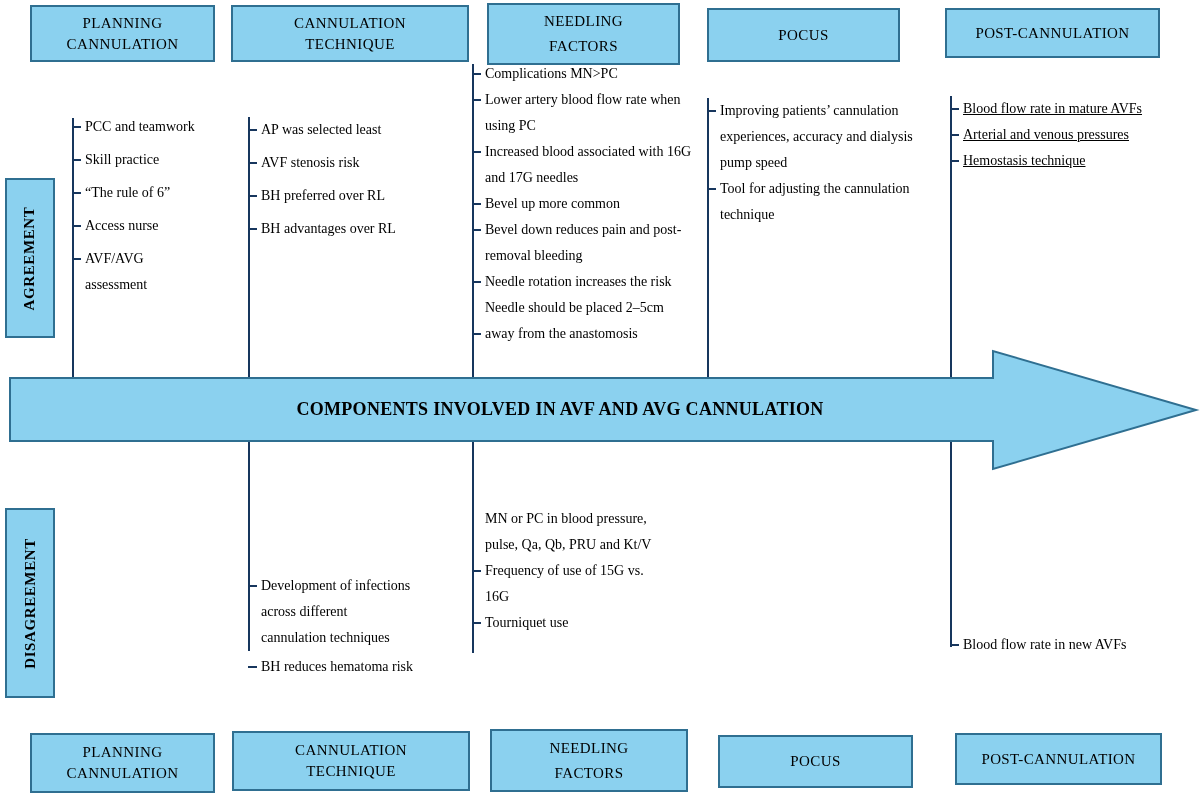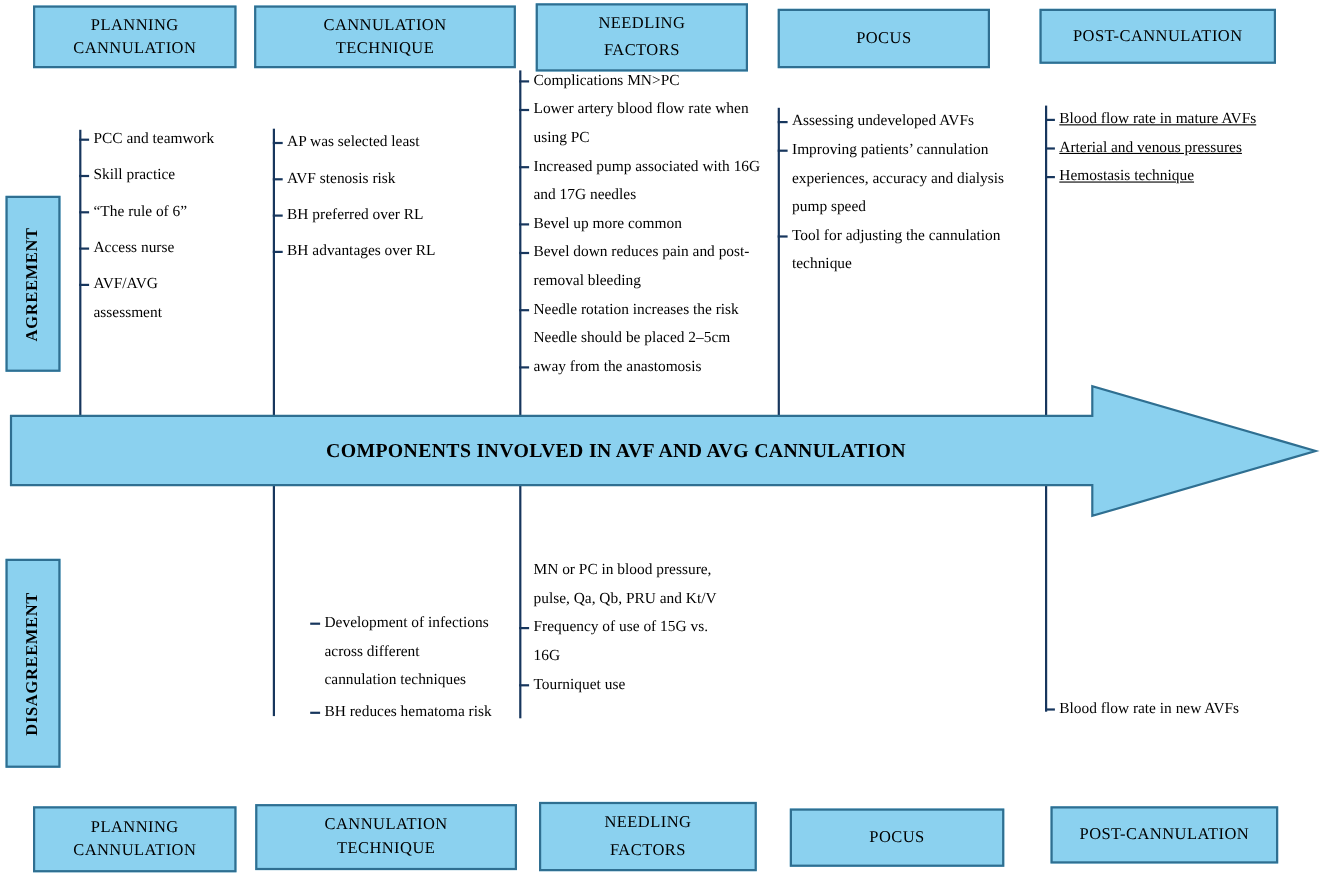--- a/index.html
+++ b/index.html
@@ -141,21 +141,21 @@
       <div class="item-row">
         <span class="tick on"></span>
         <span class="item-text">Lower artery blood flow rate when</span>
       </div>
       <div class="item-row">
         <span class="tick"></span>
         <span class="item-text">using PC</span>
       </div>
       <div class="item-row">
         <span class="tick on"></span>
-        <span class="item-text">Increased pump associated with 16G</span>
+        <span class="item-text">Increased blood associated with 16G</span>
       </div>
       <div class="item-row">
         <span class="tick"></span>
         <span class="item-text">and 17G needles</span>
       </div>
       <div class="item-row">
         <span class="tick on"></span>
         <span class="item-text">Bevel up more common</span>
       </div>
       <div class="item-row">
@@ -175,24 +175,20 @@
         <span class="item-text">Needle should be placed 2–5cm</span>
       </div>
       <div class="item-row">
         <span class="tick on"></span>
         <span class="item-text">away from the anastomosis</span>
       </div>
     </div>
   <div class="list" style="left:707px; top:98px;  width:228px;">
       <div class="item-row">
         <span class="tick on"></span>
-        <span class="item-text">Assessing undeveloped AVFs</span>
-      </div>
-      <div class="item-row">
-        <span class="tick on"></span>
         <span class="item-text">Improving patients’ cannulation</span>
       </div>
       <div class="item-row">
         <span class="tick"></span>
         <span class="item-text">experiences, accuracy and dialysis</span>
       </div>
       <div class="item-row">
         <span class="tick"></span>
         <span class="item-text">pump speed</span>
       </div>
@@ -213,21 +209,21 @@
       <div class="item-row">
         <span class="tick on"></span>
         <span class="item-text">Arterial and venous pressures</span>
       </div>
       <div class="item-row">
         <span class="tick on"></span>
         <span class="item-text">Hemostasis technique</span>
       </div>
     </div>
 
-  <div class="list" style="left:248px; top:554px; width:205px;padding-left:34px;">
+  <div class="list" style="left:248px; top:573px; width:205px;">
       <div class="item-row">
         <span class="tick on"></span>
         <span class="item-text">Development of infections</span>
       </div>
       <div class="item-row">
         <span class="tick"></span>
         <span class="item-text">across different</span>
       </div>
       <div class="item-row">
         <span class="tick"></span>

